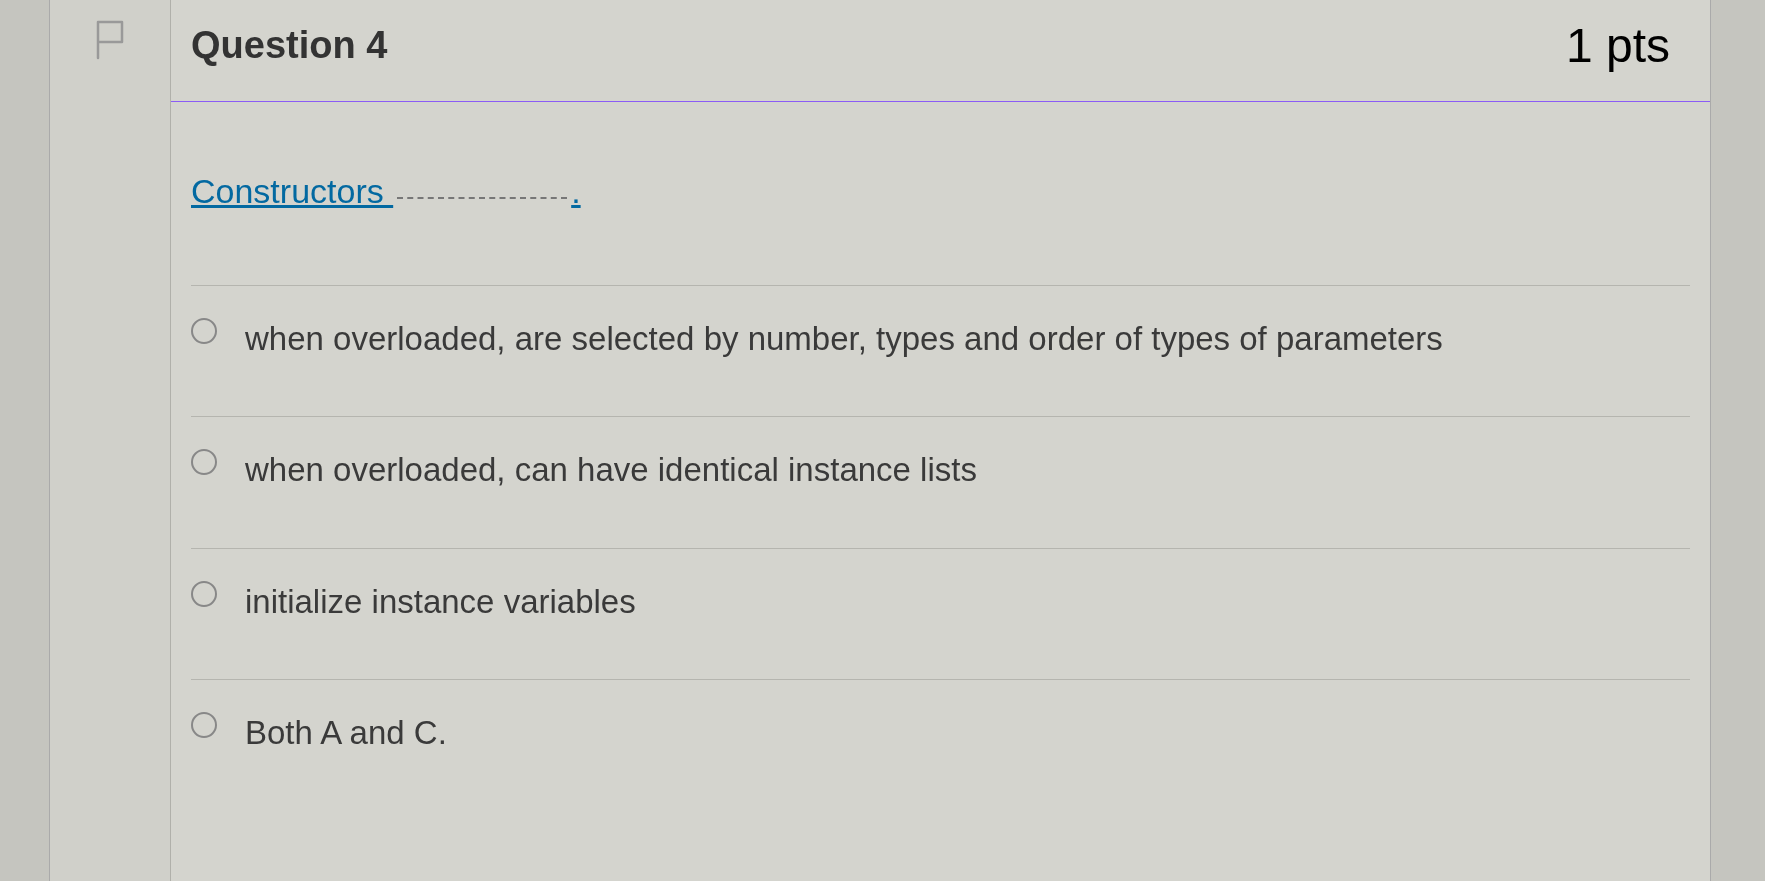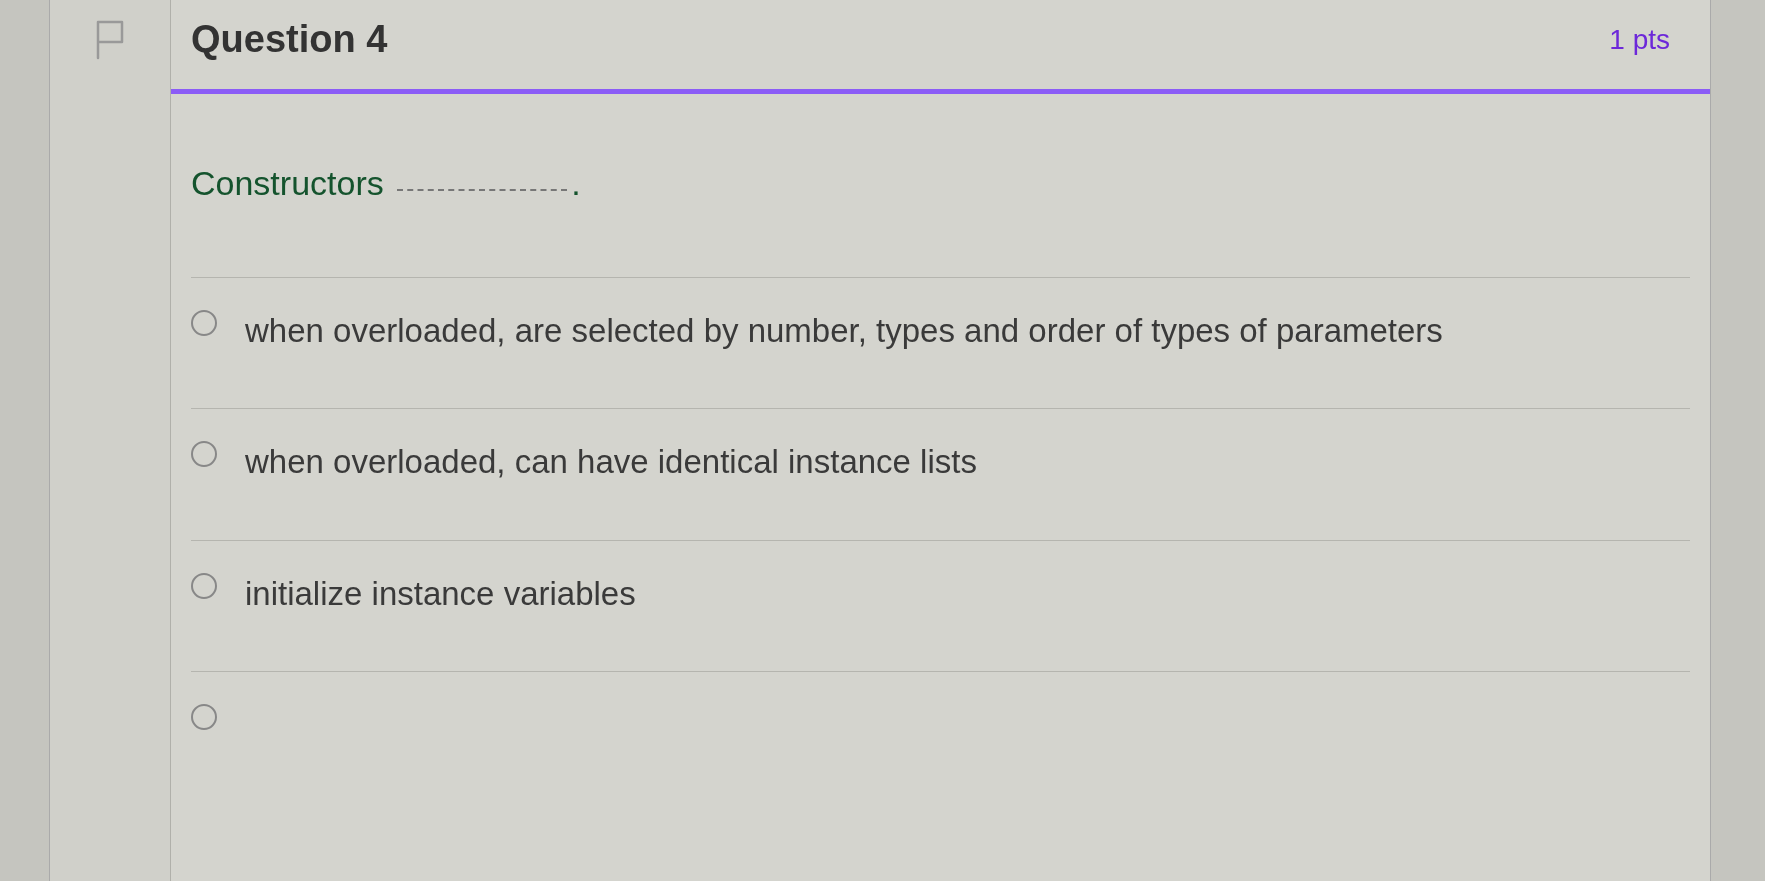--- a/index.html
+++ b/index.html
@@ -43,39 +43,40 @@
     .right-margin {
       width: 55px;
       background: #c5c5bf;
       border-left: 1px solid #aaa;
     }
     .question-header {
       display: flex;
       justify-content: space-between;
       align-items: center;
       padding: 18px 40px 28px 20px;
-      border-bottom: 5px solid #8b5cf6;
+      border-bottom: 1px solid #8b5cf6;
     }
     .question-title {
       font-size: 38px;
       font-weight: 700;
       color: #333;
     }
     .points {
-      font-size: 28px;
+      font-size: 48px;
       font-weight: 400;
-      color: #6d28d9;
+      color: #000000;
     }
     .question-body {
       padding: 70px 40px 50px 20px;
     }
     .question-prompt {
       font-size: 34px;
-      color: #14532d;
+      color: #0369a1;
       font-weight: 400;
+      text-decoration: underline;
     }
     .blank-line {
       display: inline-block;
       border-bottom: 2px dashed #777;
       width: 170px;
       margin: 0 4px;
       vertical-align: baseline;
       position: relative;
       top: -4px;
     }
@@ -141,18 +142,19 @@
       <div class="option-row">
         <div class="radio-circle"></div>
         <div class="option-text">when overloaded, can have identical instance lists</div>
       </div>
       <div class="option-row">
         <div class="radio-circle"></div>
         <div class="option-text">initialize instance variables</div>
       </div>
       <div class="option-row">
         <div class="radio-circle"></div>
+        <div class="option-text">Both A and C.</div>
       </div>
     </div>
   </div>
 
   <div class="right-margin"></div>
 </div>
 
 </body></html>

